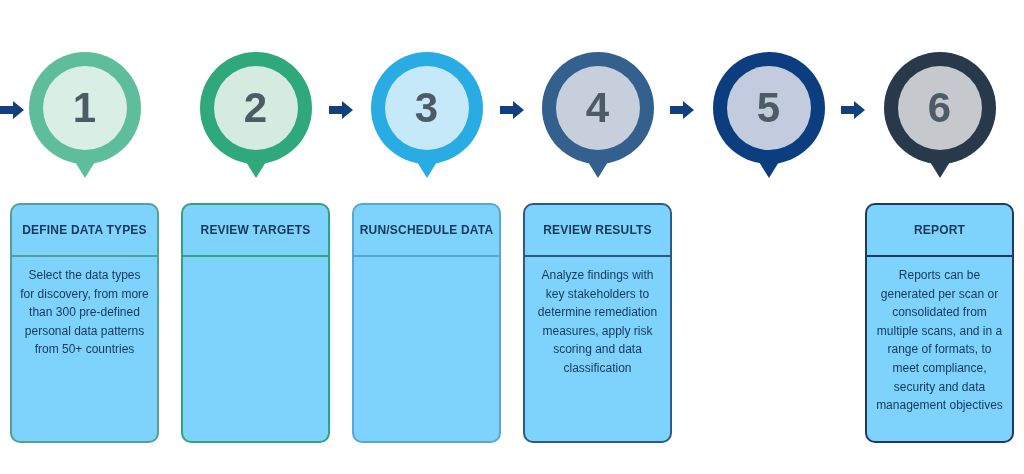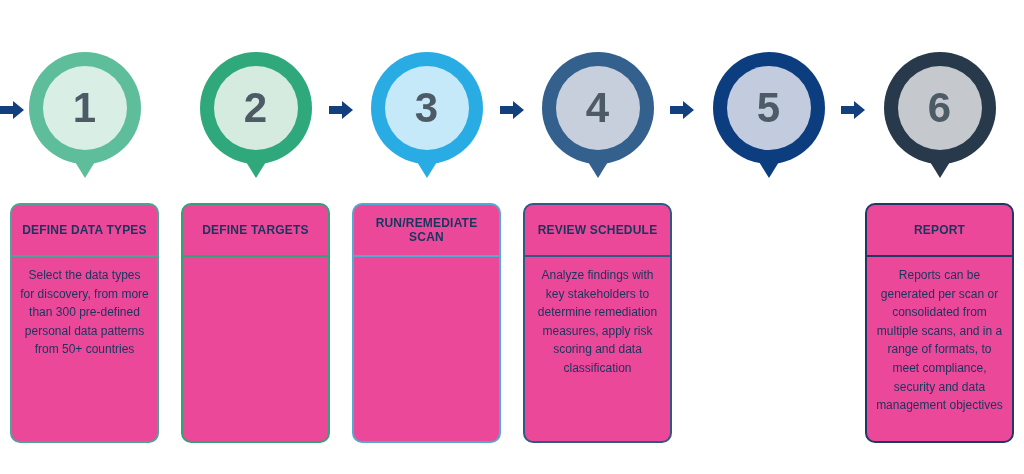--- a/index.html
+++ b/index.html
@@ -55,21 +55,21 @@
     border-left:13px solid transparent;
     border-right:13px solid transparent;
     border-top:21px solid var(--ring,#888);
   }
   
   .card {
     margin-top:39px;
     width:149px; height:240px;
     border:2px solid var(--border,#333);
     border-radius:10px;
-    background:#ec4899;
+    background:#7dd3fc;
     overflow:hidden;
     display:flex;
     flex-direction:column;
   }
   .card-title {
     height:52px;
     flex:0 0 auto;
     border-bottom:2px solid var(--border,#333);
     display:flex; align-items:center; justify-content:center;
     text-align:center;
@@ -122,47 +122,47 @@
 
     <div class="col" style="--ring: #2FA87B; --fill: #D6EBDF; --border: #35A177;">
       <div class="pin">
         <div class="pin-ring"></div>
         <div class="tail"></div>
         <div class="pin-inner">
           <span class="num">2</span>
         </div>
       </div>
       <div class="card">
-        <div class="card-title">DEFINE TARGETS</div>
+        <div class="card-title">REVIEW TARGETS</div>
       </div>
     </div>
 
     <div class="col" style="--ring: #29ACE3; --fill: #C6E9FA; --border: #55A8CF;">
       <div class="pin">
         <div class="pin-ring"></div>
         <div class="tail"></div>
         <div class="pin-inner">
           <span class="num">3</span>
         </div>
       </div>
       <div class="card">
-        <div class="card-title">RUN/REMEDIATE SCAN</div>
+        <div class="card-title">RUN/SCHEDULE DATA</div>
       </div>
     </div>
 
     <div class="col" style="--ring: #34608E; --fill: #C7CFDC; --border: #2E5A86;">
       <div class="pin">
         <div class="pin-ring"></div>
         <div class="tail"></div>
         <div class="pin-inner">
           <span class="num">4</span>
         </div>
       </div>
       <div class="card">
-        <div class="card-title">REVIEW SCHEDULE</div>
+        <div class="card-title">REVIEW RESULTS</div>
         <div class="card-body">Analyze findings with key stakeholders to determine remediation measures, apply risk scoring and data classification</div>
       </div>
     </div>
 
     <div class="col" style="--ring: #0C3D7F; --fill: #C2CCDE; --border: #123A6D;">
       <div class="pin">
         <div class="pin-ring"></div>
         <div class="tail"></div>
         <div class="pin-inner">
           <span class="num">5</span>

